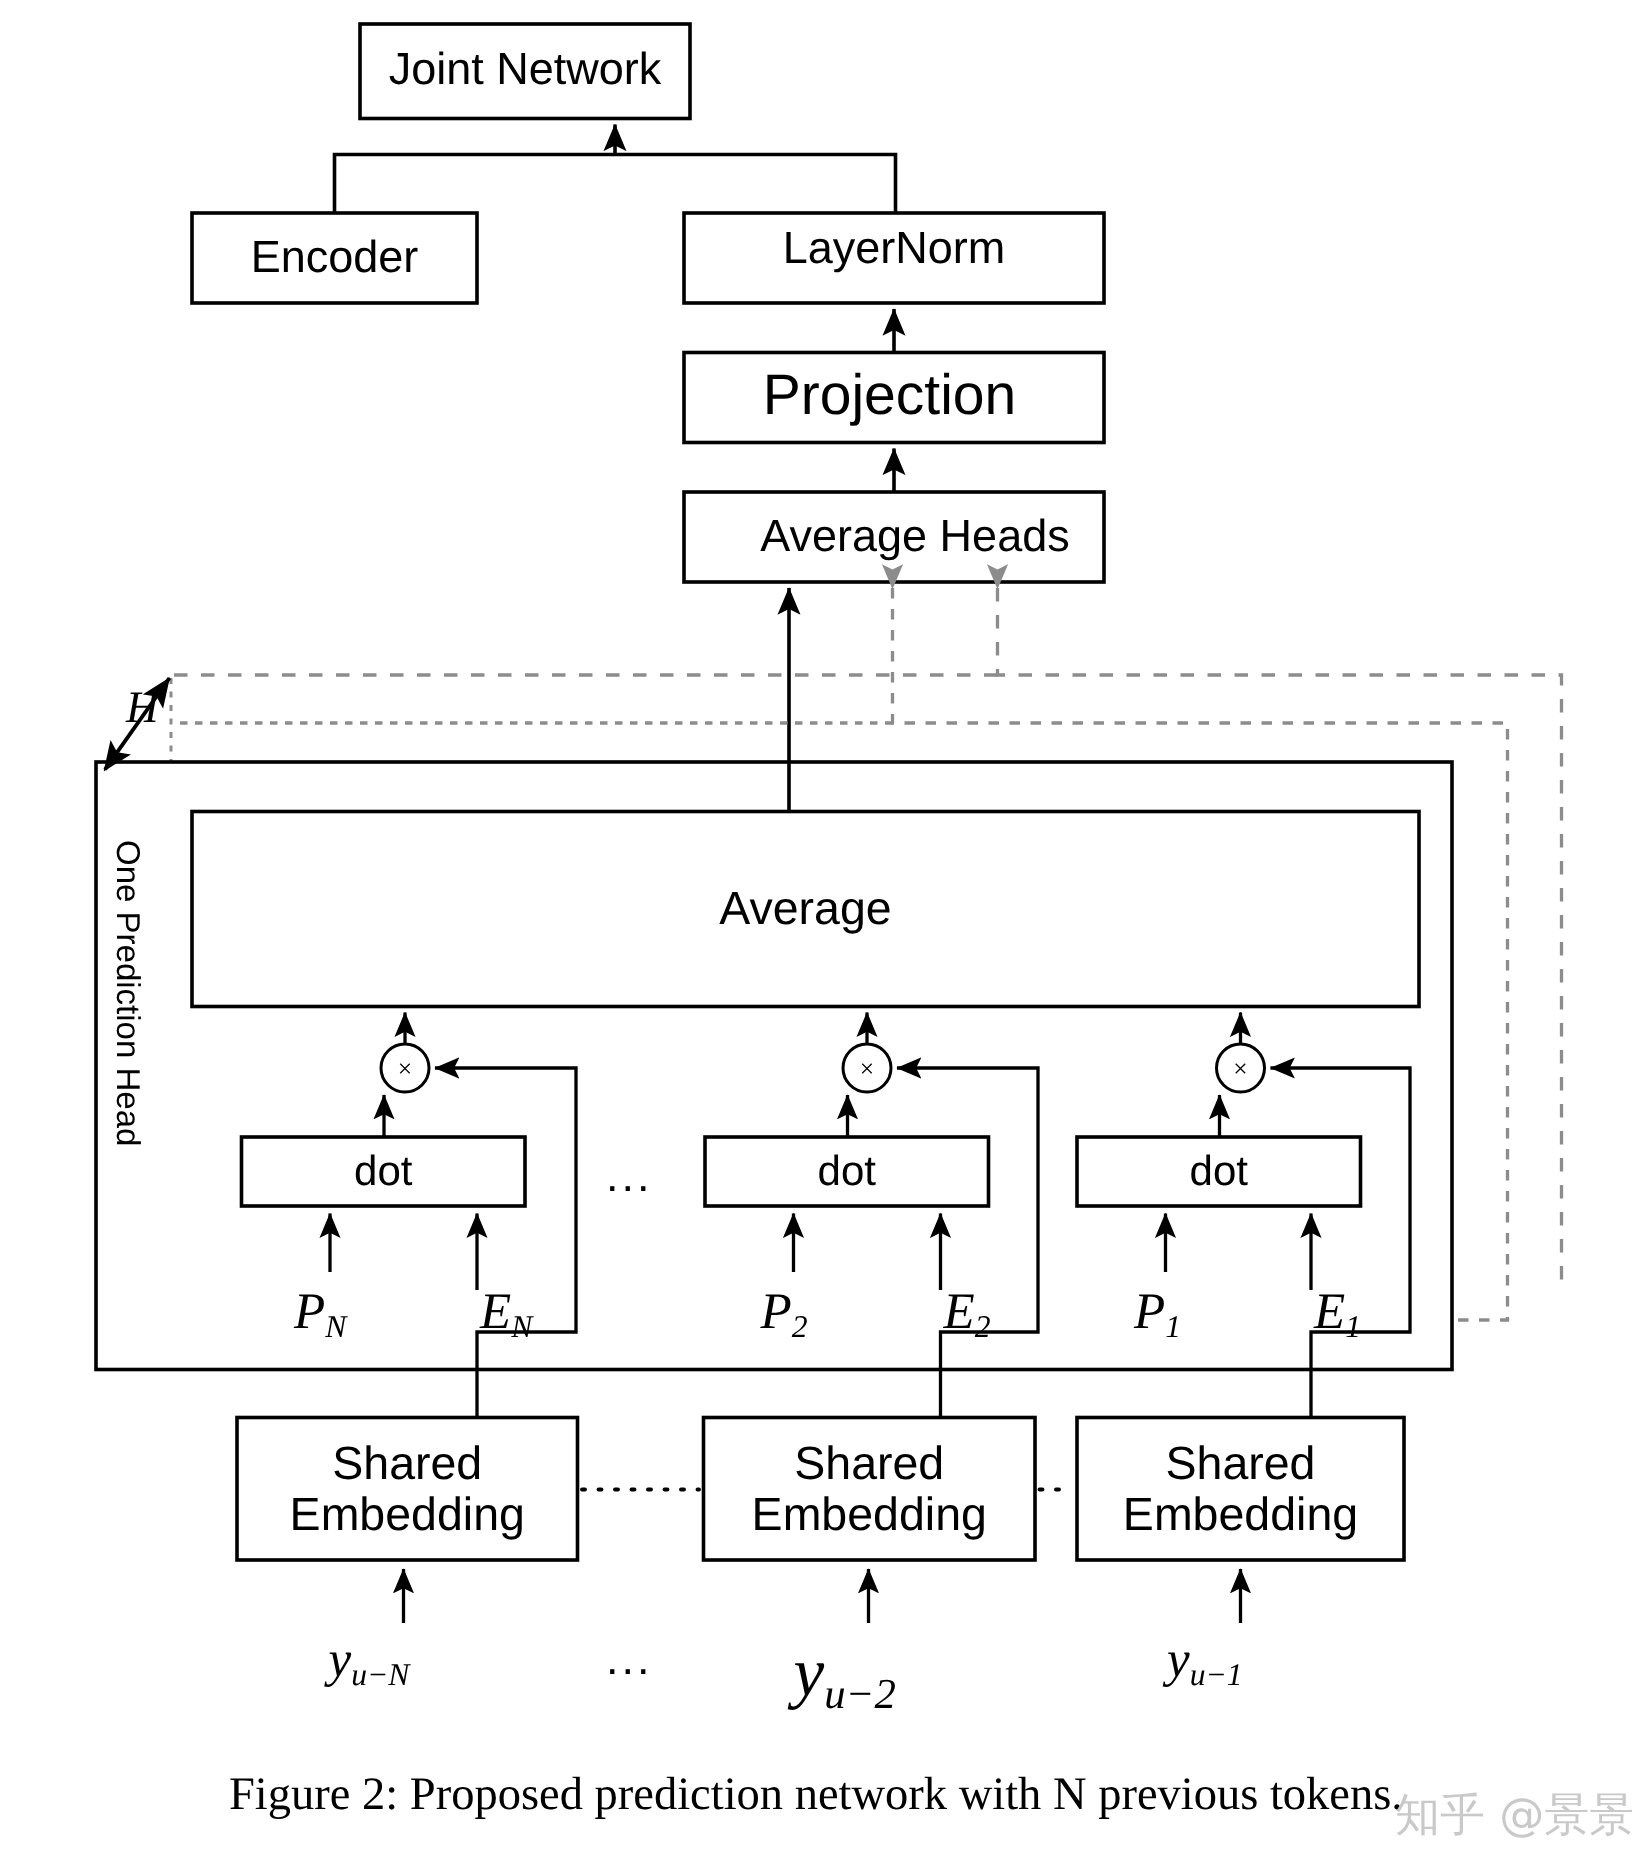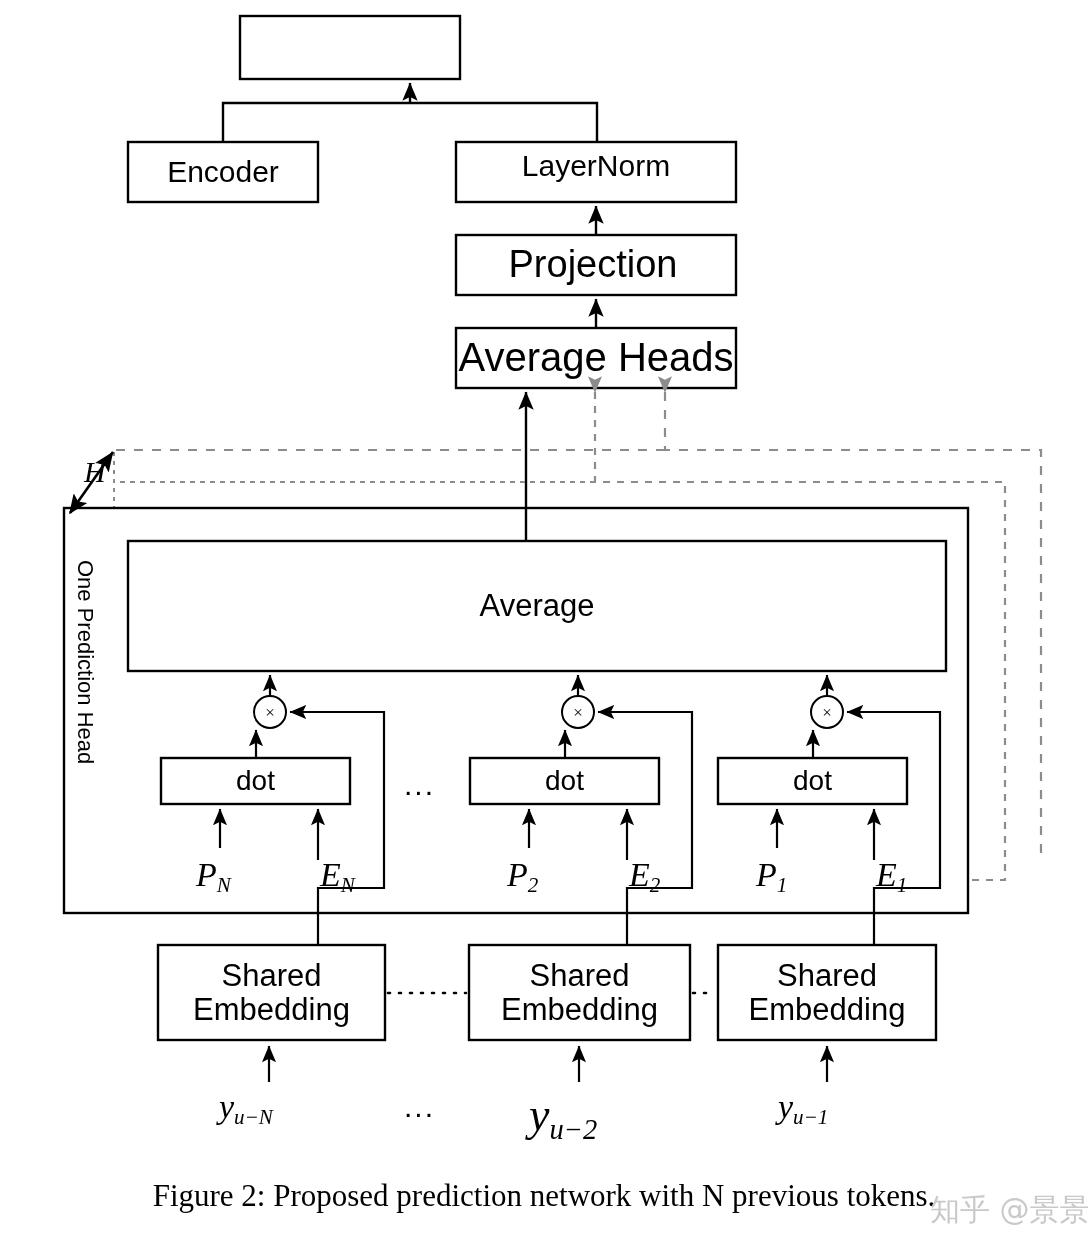--- a/index.html
+++ b/index.html
@@ -216,28 +216,29 @@
       <line x1="269" y1="1082" x2="269" y2="1046" stroke="#000" stroke-width="2.2" marker-end="url(#arrowBlackSm)"></line>
     </g>
     <g>
       <line x1="579" y1="1082" x2="579" y2="1046" stroke="#000" stroke-width="2.2" marker-end="url(#arrowBlackSm)"></line>
     </g>
     <g>
       <line x1="827" y1="1082" x2="827" y2="1046" stroke="#000" stroke-width="2.2" marker-end="url(#arrowBlackSm)"></line>
     </g>
   </svg>
 
+  <div class="box-label" style="left:240px;top:16px;width:220px;height:63px;font-size:30px;">Joint Network</div>
 
   <div class="box-label" style="left:128px;top:142px;width:190px;height:60px;font-size:30px;">Encoder</div>
 
   <div class="box-label" style="left:456px;top:142px;width:280px;height:48px;font-size:30px;">LayerNorm</div>
 
   <div class="box-label" style="left:448px;top:235px;width:290px;height:60px;font-size:38px;">Projection</div>
 
-  <div class="box-label" style="left:456px;top:328px;width:280px;height:60px;font-size:40px;">Average Heads</div>
+  <div class="box-label" style="left:456px;top:328px;width:280px;height:60px;font-size:30px;padding-left:14px;">Average Heads</div>
 
   <div class="box-label" style="left:128px;top:541px;width:818px;height:130px;font-size:31px;">Average</div>
 
   <div class="vertical-label" style="left:72px;top:560px;height:300px;font-size:22px;">One Prediction Head</div>
 
   <div class="math" style="left:84px;top:455px;font-size:30px;">H</div>
 
   <div class="box-label" style="left:161px;top:758px;width:189px;height:46px;font-size:28px;">dot</div>
   <div class="box-label" style="left:470px;top:758px;width:189px;height:46px;font-size:28px;">dot</div>
   <div class="box-label" style="left:718px;top:758px;width:189px;height:46px;font-size:28px;">dot</div>

